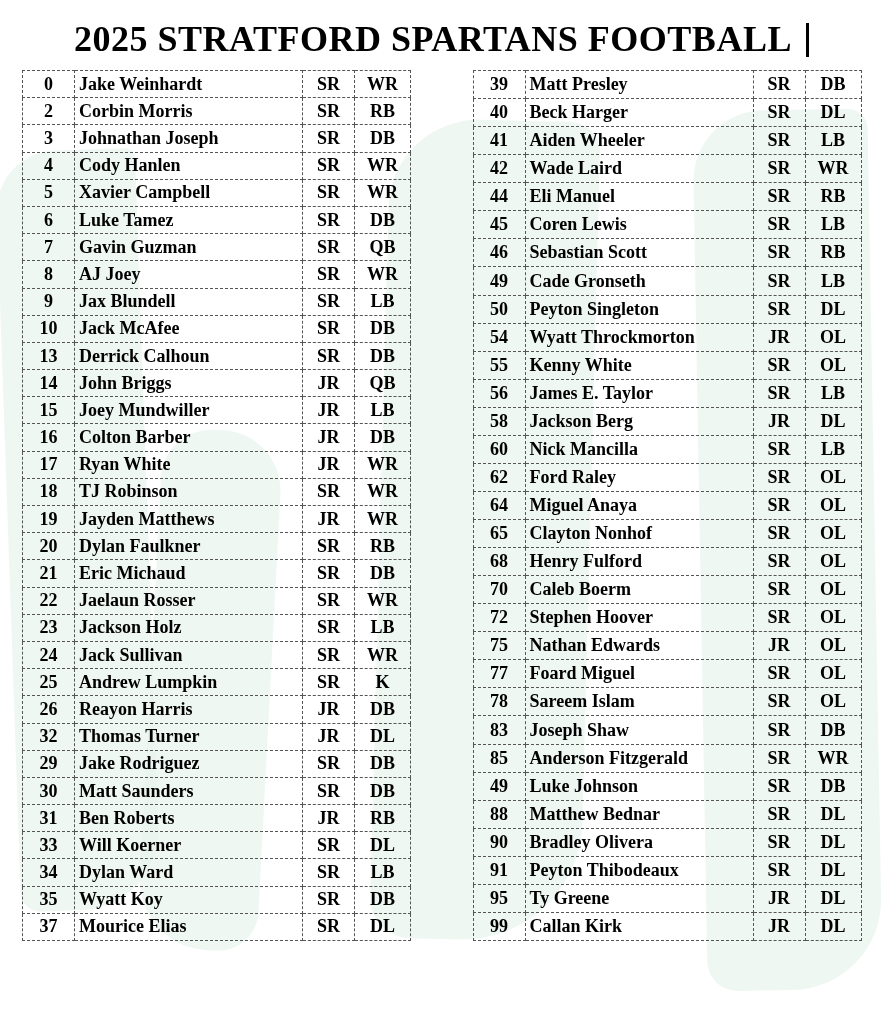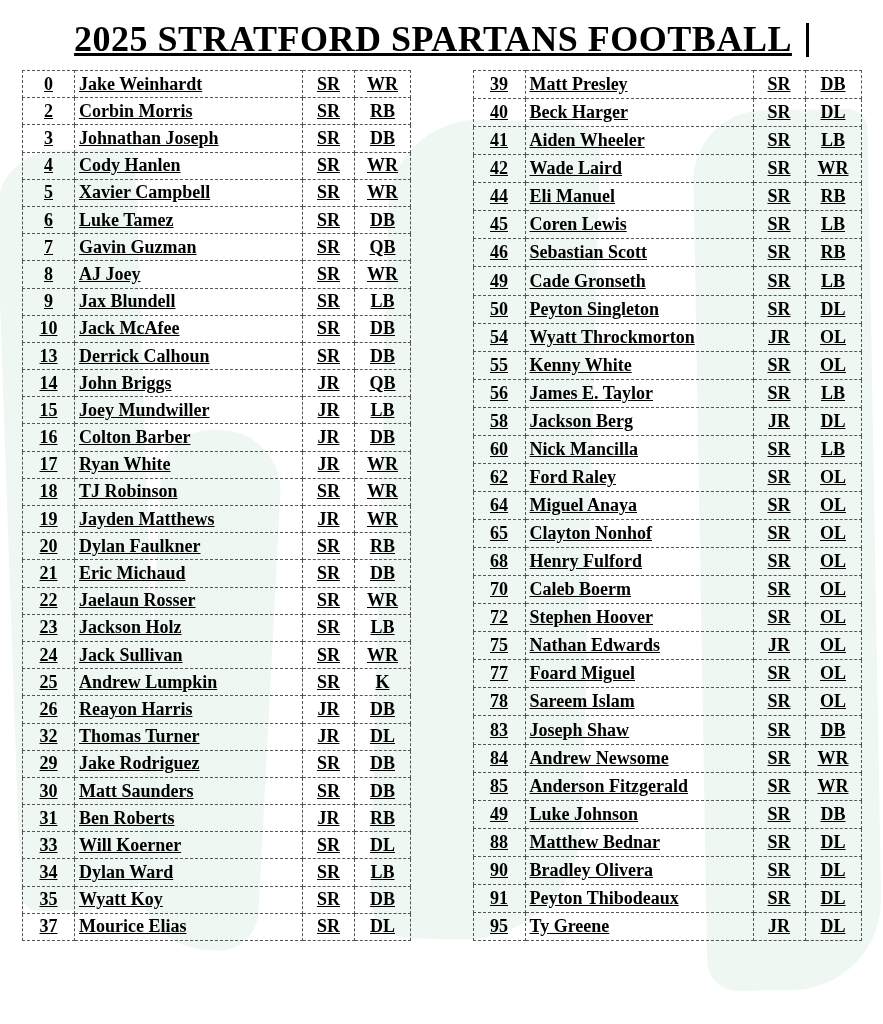--- a/index.html
+++ b/index.html
@@ -13,21 +13,20 @@
     font-family: "Liberation Serif", serif;
     overflow: hidden;
     position: relative;
   }
   .page {
     position: relative;
     width: 883px;
     height: 1024px;
     box-sizing: border-box;
     background: #ffffff;
-    text-decoration: underline;
   }
   
   .watermark {
     position: absolute;
     pointer-events: none;
     background: #e9f4ef;
     opacity: 0.75;
   }
   .wm1 {
     left: 8px;
@@ -504,26 +503,20 @@
             <td class="c-class">SR</td>
             <td class="c-pos">OL</td>
           </tr>
           <tr>
             <td class="c-num">83</td>
             <td class="c-name">Joseph Shaw</td>
             <td class="c-class">SR</td>
             <td class="c-pos">DB</td>
           </tr>
           <tr>
-            <td class="c-num">84</td>
-            <td class="c-name">Andrew Newsome</td>
-            <td class="c-class">SR</td>
-            <td class="c-pos">WR</td>
-          </tr>
-          <tr>
             <td class="c-num">85</td>
             <td class="c-name">Anderson Fitzgerald</td>
             <td class="c-class">SR</td>
             <td class="c-pos">WR</td>
           </tr>
           <tr>
             <td class="c-num">49</td>
             <td class="c-name">Luke Johnson</td>
             <td class="c-class">SR</td>
             <td class="c-pos">DB</td>
@@ -542,20 +535,26 @@
           </tr>
           <tr>
             <td class="c-num">91</td>
             <td class="c-name">Peyton Thibodeaux</td>
             <td class="c-class">SR</td>
             <td class="c-pos">DL</td>
           </tr>
           <tr>
             <td class="c-num">95</td>
             <td class="c-name">Ty Greene</td>
+            <td class="c-class">JR</td>
+            <td class="c-pos">DL</td>
+          </tr>
+          <tr>
+            <td class="c-num">99</td>
+            <td class="c-name">Callan Kirk</td>
             <td class="c-class">JR</td>
             <td class="c-pos">DL</td>
           </tr>
         </tbody>
     </table>
   </div>
 
 </div>
 
 </body></html>

